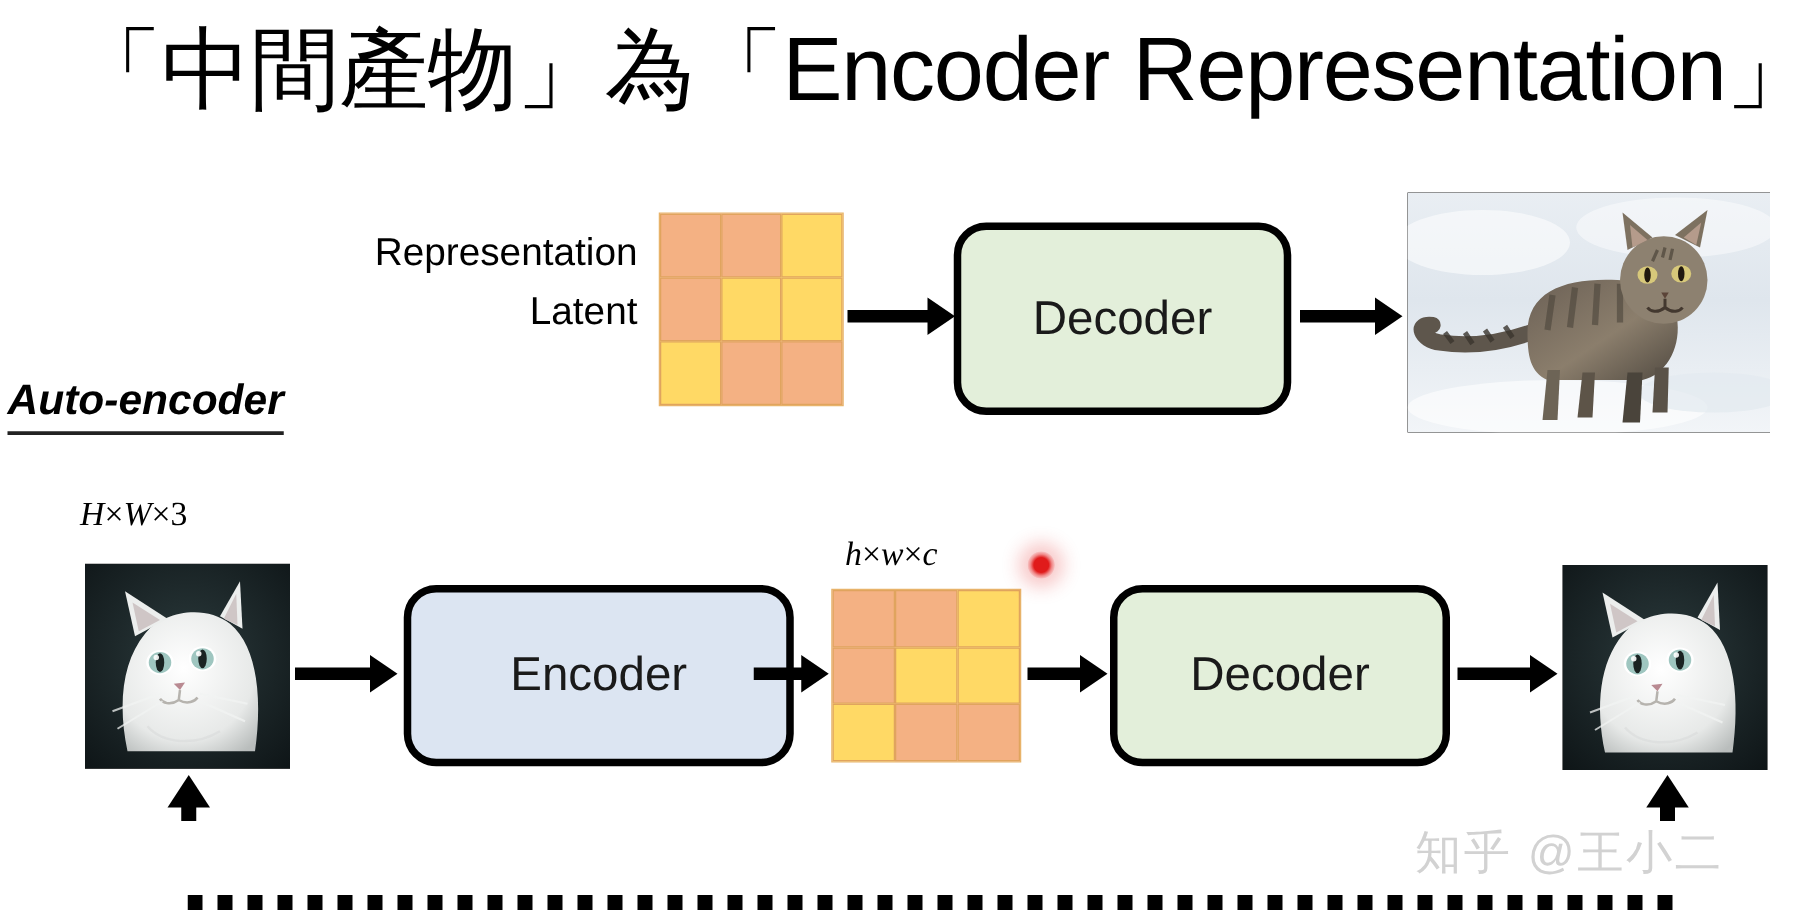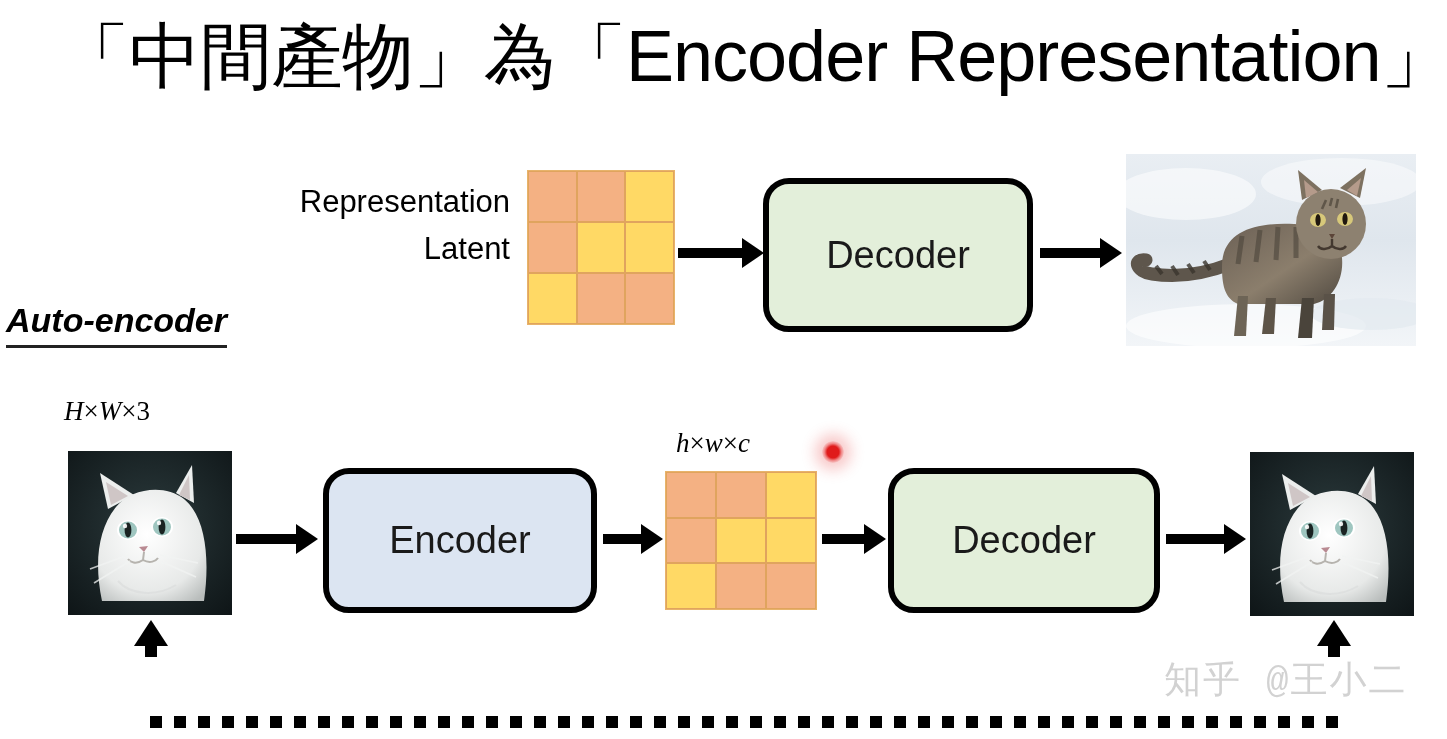--- a/index.html
+++ b/index.html
@@ -86,21 +86,21 @@
     justify-content: center;
     font-size: 38px;
     color: #1a1a1a;
   }
 
   #box-decoder-top {
     left: 763px; top: 178px; width: 270px; height: 154px;
     background: #e3efda;
   }
   #box-encoder {
-    left: 323px; top: 468px; width: 274px; height: 145px;
+    left: 323px; top: 468px; width: 312px; height: 145px;
     background: #dce5f2;
   }
   #box-decoder-bottom {
     left: 888px; top: 468px; width: 272px; height: 145px;
     background: #e3efda;
   }
 
   
   .latent-grid {
     position: absolute;
@@ -192,22 +192,21 @@
   
   .watermark {
     position: absolute;
     left: 1132px;
     top: 658px;
     font-size: 37px;
     line-height: 48px;
     color: #d2d2d2;
     white-space: nowrap;
     letter-spacing: 2px;
-    font-family: Liberation Mono, monospace;
-    margin-left: 32px;
+    font-family: Liberation Sans, sans-serif;
   }
 
   
   #click-marker {
     position: absolute;
     left: 822px;
     top: 441px;
     width: 22px;
     height: 22px;
     border-radius: 50%;

